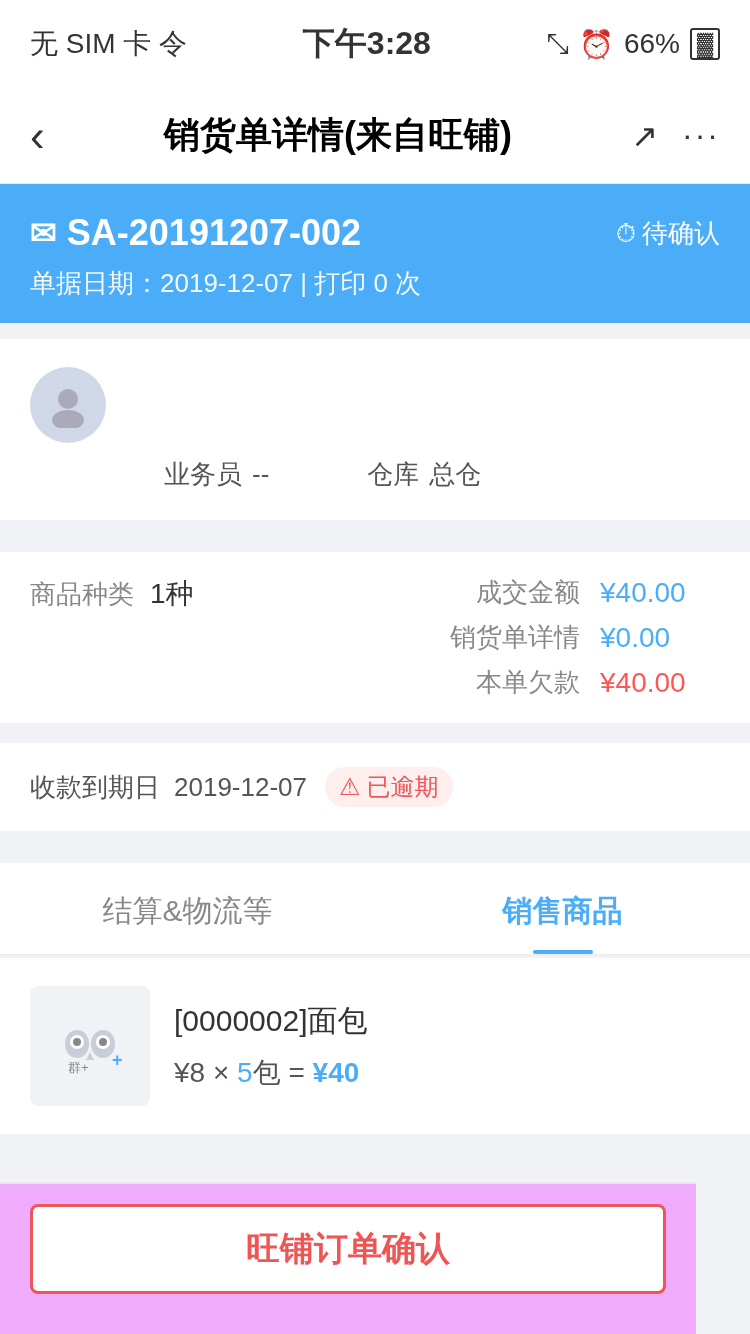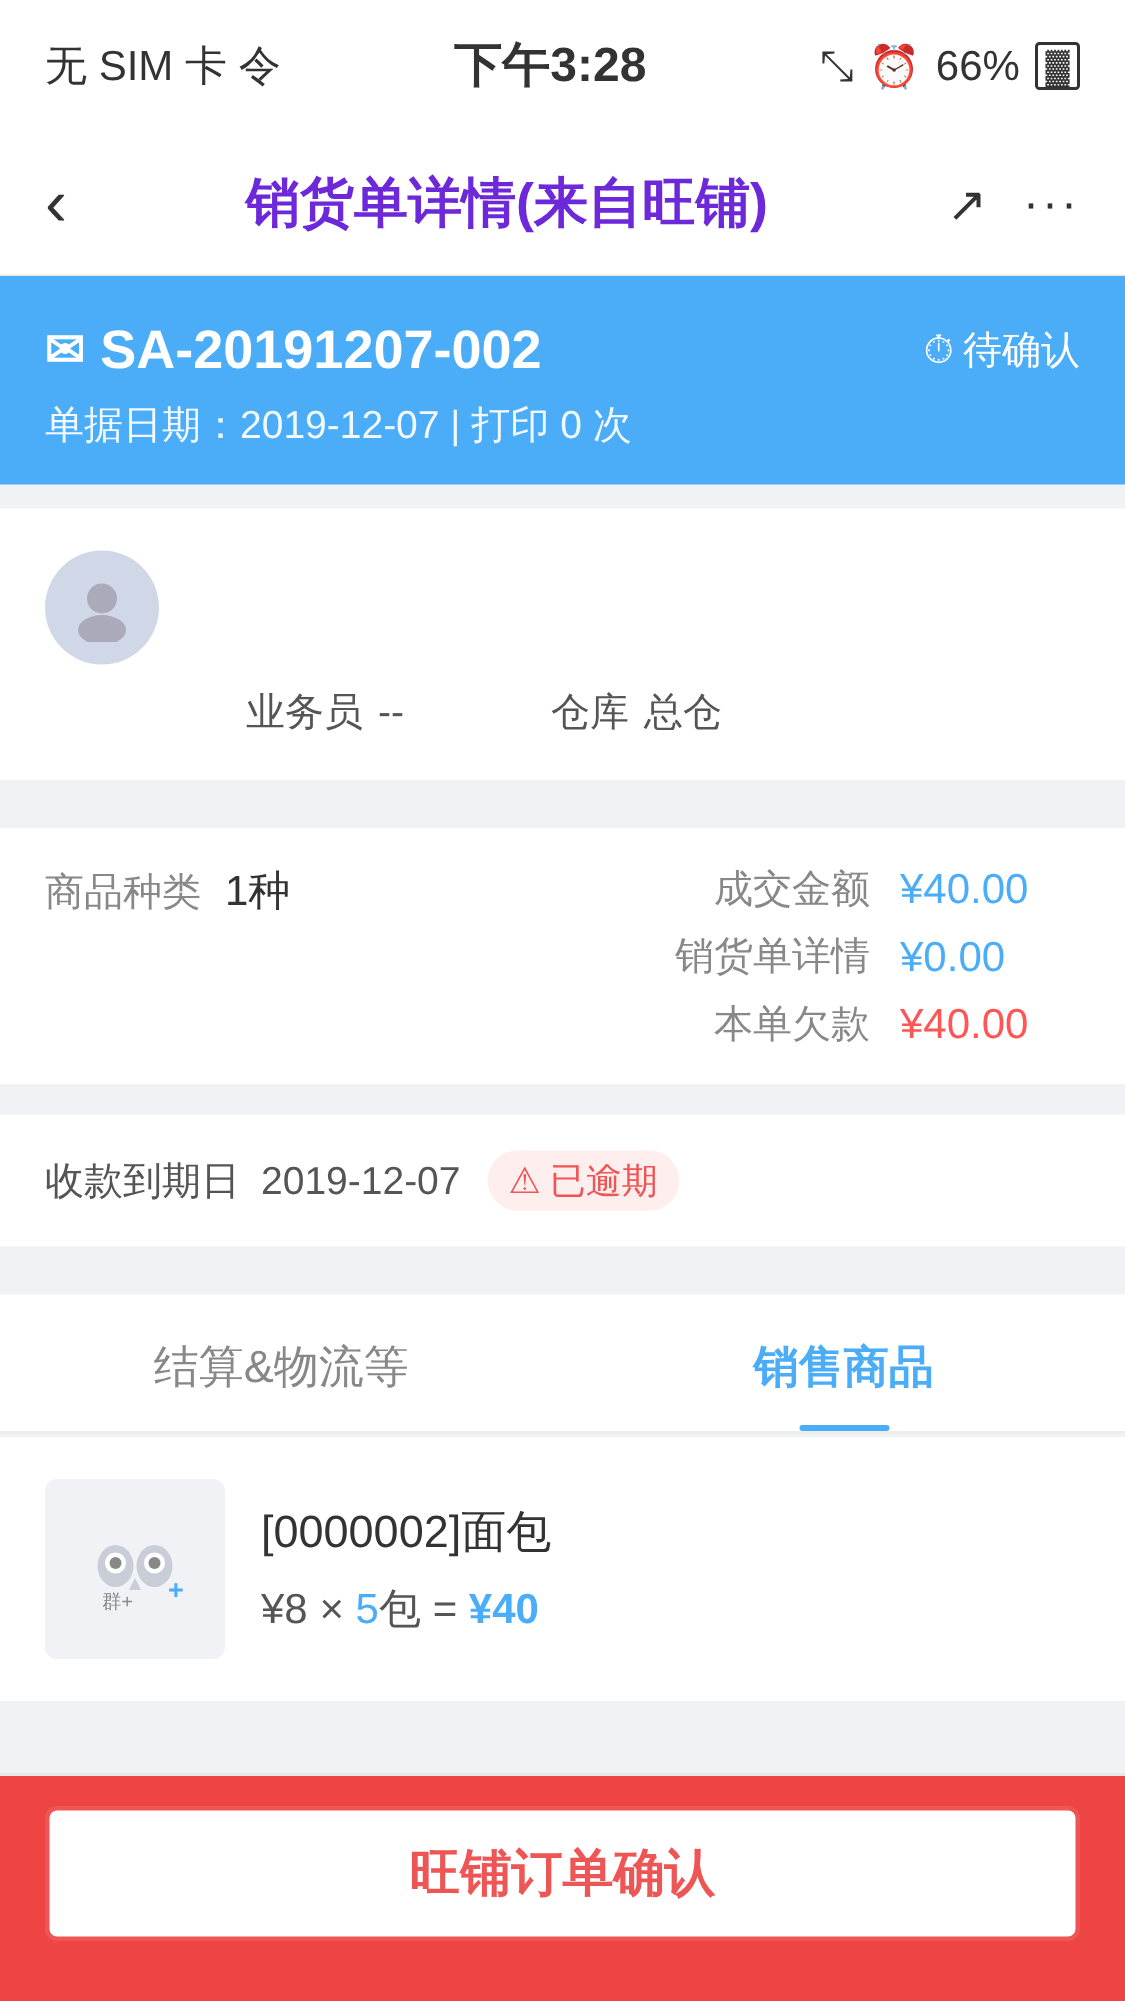--- a/index.html
+++ b/index.html
@@ -36,21 +36,21 @@
       background: #fff;
       display: flex;
       align-items: center;
       justify-content: space-between;
       padding: 0 30px;
       border-bottom: 1px solid #e8e8e8;
     }
     .nav-title {
       font-size: 36px;
       font-weight: 600;
-      color: #6d28d9;
+      color: #000000;
     }
     .nav-icons { display: flex; align-items: center; gap: 24px; }
 
     
     .order-header {
       background: #4badf7;
       padding: 28px 30px 22px 30px;
     }
     .order-header-top {
       display: flex;
@@ -240,22 +240,22 @@
       background: #f0f2f5;
       flex: 1;
       min-height: 200px;
     }
 
     
     .bottom-bar {
       position: fixed;
       bottom: 0;
       left: 0;
-      width: 750px;
-      background: #ef4444;
+      width: 696px;
+      background: #f0abfc;
       padding: 20px 30px 40px;
       border-top: 2px solid #e8e8e8;
     }
     .confirm-btn {
       width: 100%;
       height: 90px;
       border: 3px solid #e55;
       background: #fff;
       border-radius: 8px;
       font-size: 34px;

